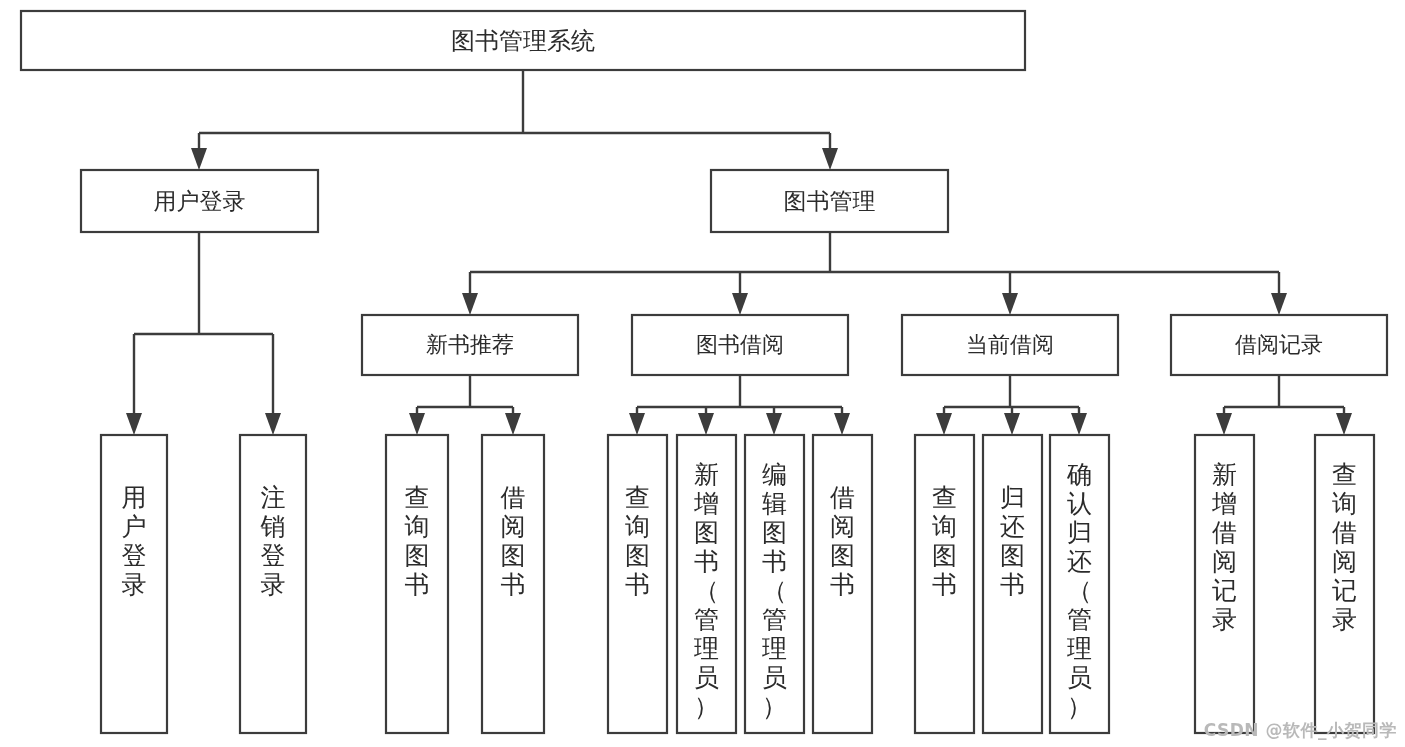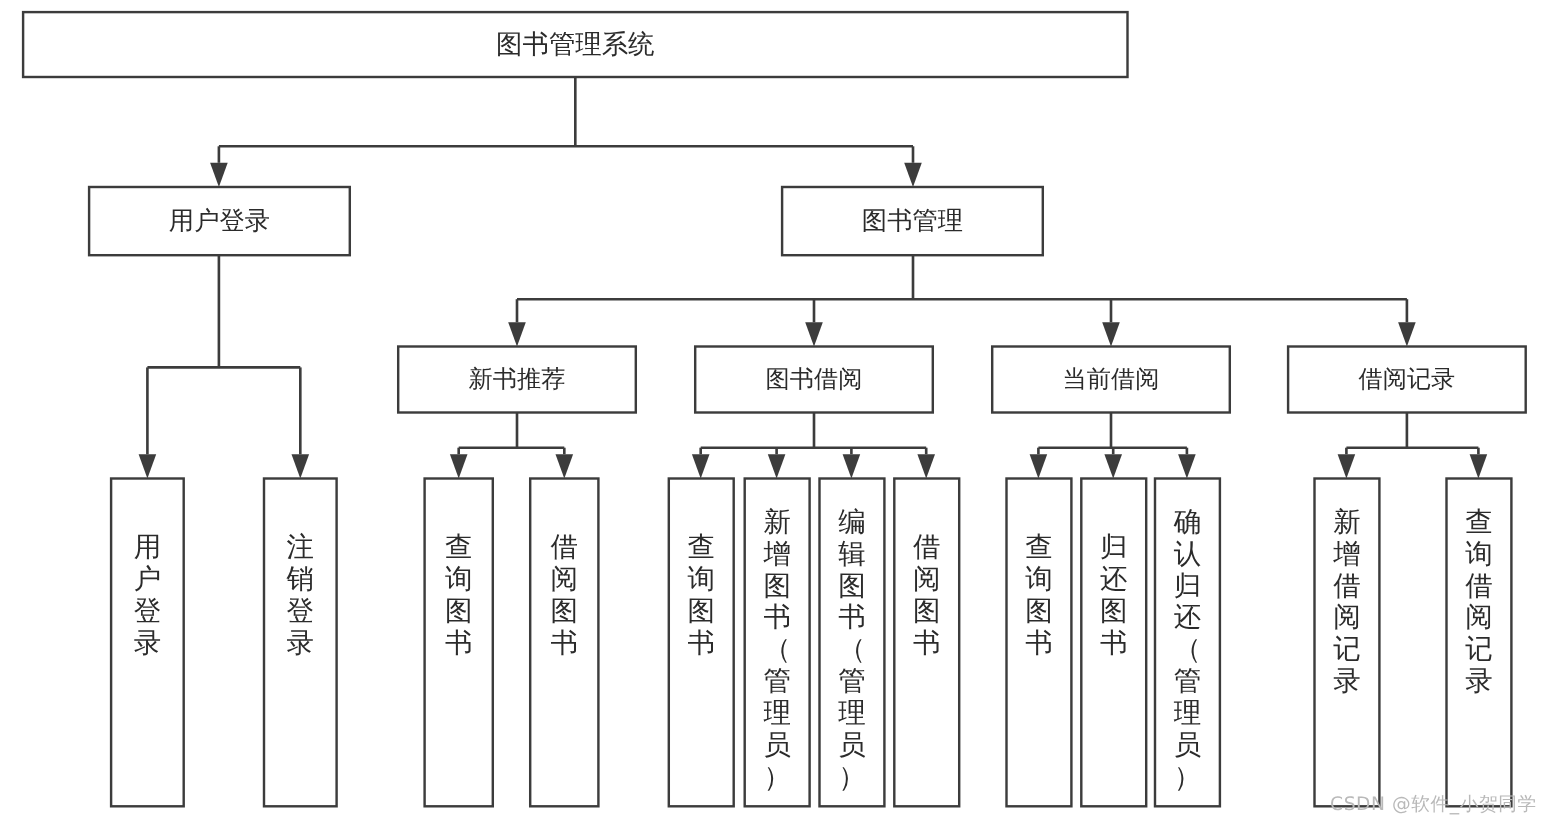--- a/index.html
+++ b/index.html
@@ -57,20 +57,21 @@
   .watermark {
     position: absolute;
     right: 8px;
     bottom: 5px;
     font-family: "DejaVu Sans", "Liberation Sans", sans-serif;
     font-size: 17px;
     color: #b9b9b9;
     letter-spacing: 0.5px;
     white-space: nowrap;
     user-select: none;
+    font-weight: bold;
   }
 </style>
 </head>
 <body>
 
 <div id="diagram-root">
   <svg class="diagram-canvas" id="diagram-svg" viewBox="0 0 1405 747" xmlns="http://www.w3.org/2000/svg">
       <g>
         <g>
           <path class="connector" d="M 523 70 L 523 133"></path>

